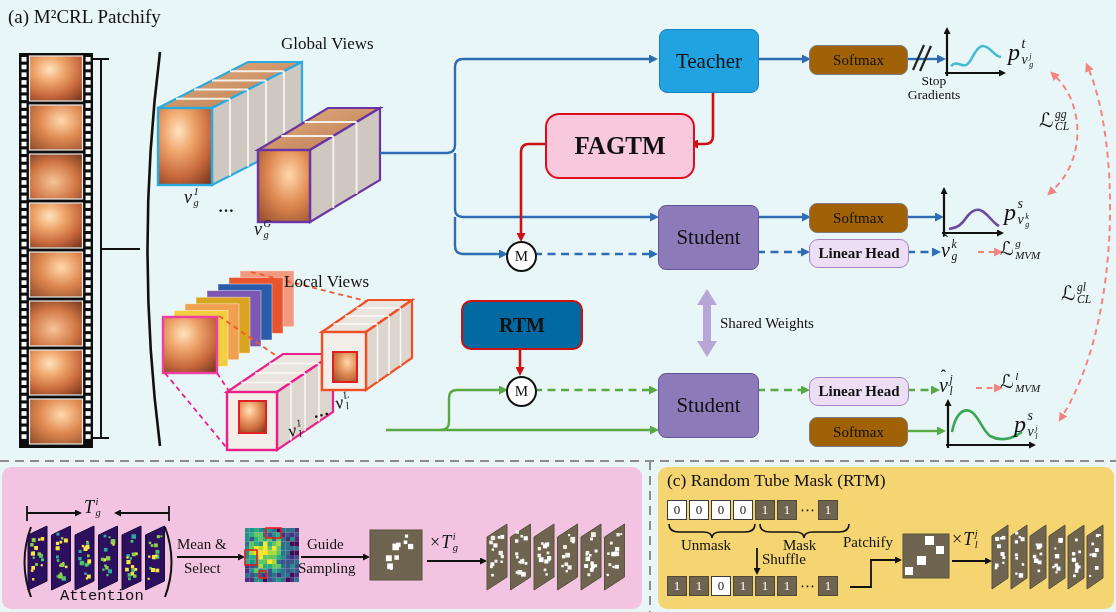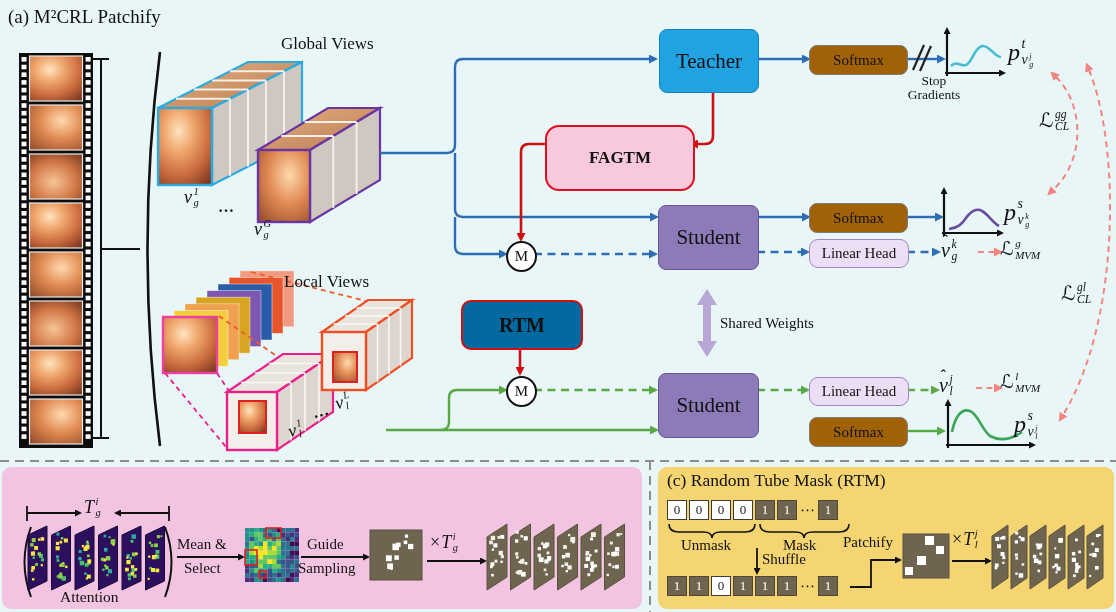--- a/index.html
+++ b/index.html
@@ -4,29 +4,29 @@
 <style>
   html,body{margin:0;padding:0;background:#dfeef1;}
   .stage{position:relative;width:1116px;height:612px;background:#e9f6f8;overflow:hidden;
          font-family:"Liberation Serif","DejaVu Serif",serif;color:#111;}
   .panelbg{position:absolute;z-index:0;border-radius:9px;}
   .panelb{left:2px;top:467px;width:640px;height:142px;background:#f3c4e1;}
   .panelc{left:658px;top:467px;width:456px;height:142px;background:#f5d472;}
   svg.overlay{position:absolute;left:0;top:0;z-index:1;}
   .lbl{position:absolute;z-index:2;white-space:nowrap;line-height:1.15;}
   .t19{font-size:19px;} .t17{font-size:17px;} .t175{font-size:17.5px;}
-  .t15{font-size:15px;} .t155{font-size:15.5px;} .t135{font-size:13.5px;line-height:1.06;}
+  .t15{font-size:15px;} .t155{font-size:15.5px;font-family:Liberation Mono, monospace;} .t135{font-size:13.5px;line-height:1.06;}
   .t16{font-size:16px;font-weight:bold;}
   .node{position:absolute;z-index:2;display:flex;align-items:center;justify-content:center;}
   .teacher{background:#21a3e1;border:1.5px solid #1781bd;border-radius:8px;font-size:21px;}
   .student{background:#8d7ab9;border:1.5px solid #66539a;border-radius:8px;font-size:21px;}
-  .fagtm{background:#f8c8dc;border:2.5px solid #dd0f1e;border-radius:14px;font-size:17px;font-weight:bold;margin-top:12px;}
+  .fagtm{background:#f8c8dc;border:2.5px solid #dd0f1e;border-radius:14px;font-size:25px;font-weight:bold;}
   .rtm{background:#0369a1;border:2.5px solid #cc1111;border-radius:10px;font-size:20px;font-weight:bold;}
   .softmax{background:#a16207;border:1.8px solid #7d7d7d;border-radius:8px;font-size:15px;}
-  .linear{background:#ecdef4;border:1.8px solid #a683c6;border-radius:9px;font-size:15px;}
+  .linear{background:#ecdef4;border:1.8px solid #a683c6;border-radius:9px;font-size:15px;font-weight:bold;}
   .mcirc{position:absolute;z-index:2;width:27px;height:27px;border:2.2px solid #111;border-radius:50%;
          background:#fff;display:flex;align-items:center;justify-content:center;font-size:15px;}
   .ctr{text-align:center;}
   .rot{transform:rotate(-14deg);transform-origin:left bottom;}
   
   .mrow{display:inline-flex;align-items:center;font-style:italic;}
   .mpre{font-style:normal;margin-right:1px;}
   .mbw{position:relative;line-height:1;}
   .mb{line-height:1;font-family:"Liberation Serif","DejaVu Serif","DejaVu Sans",serif;}
   .mhat{position:absolute;left:50%;top:-0.52em;transform:translateX(-50%);

